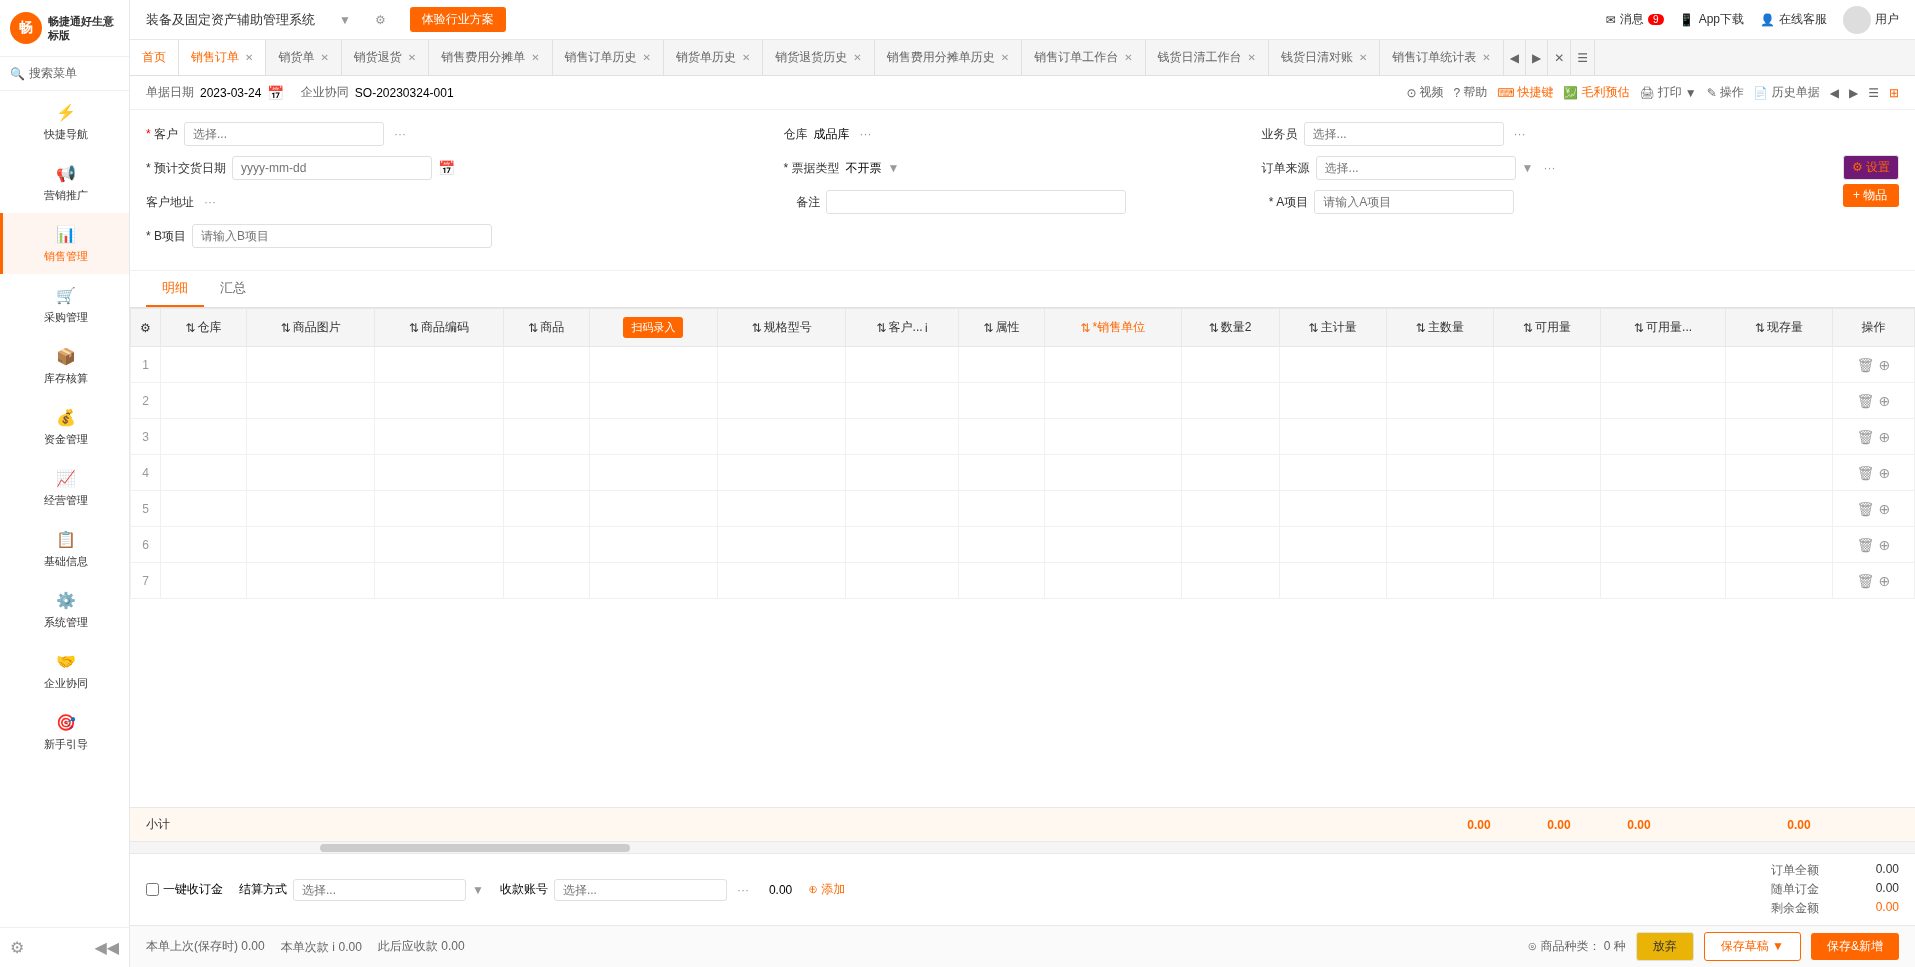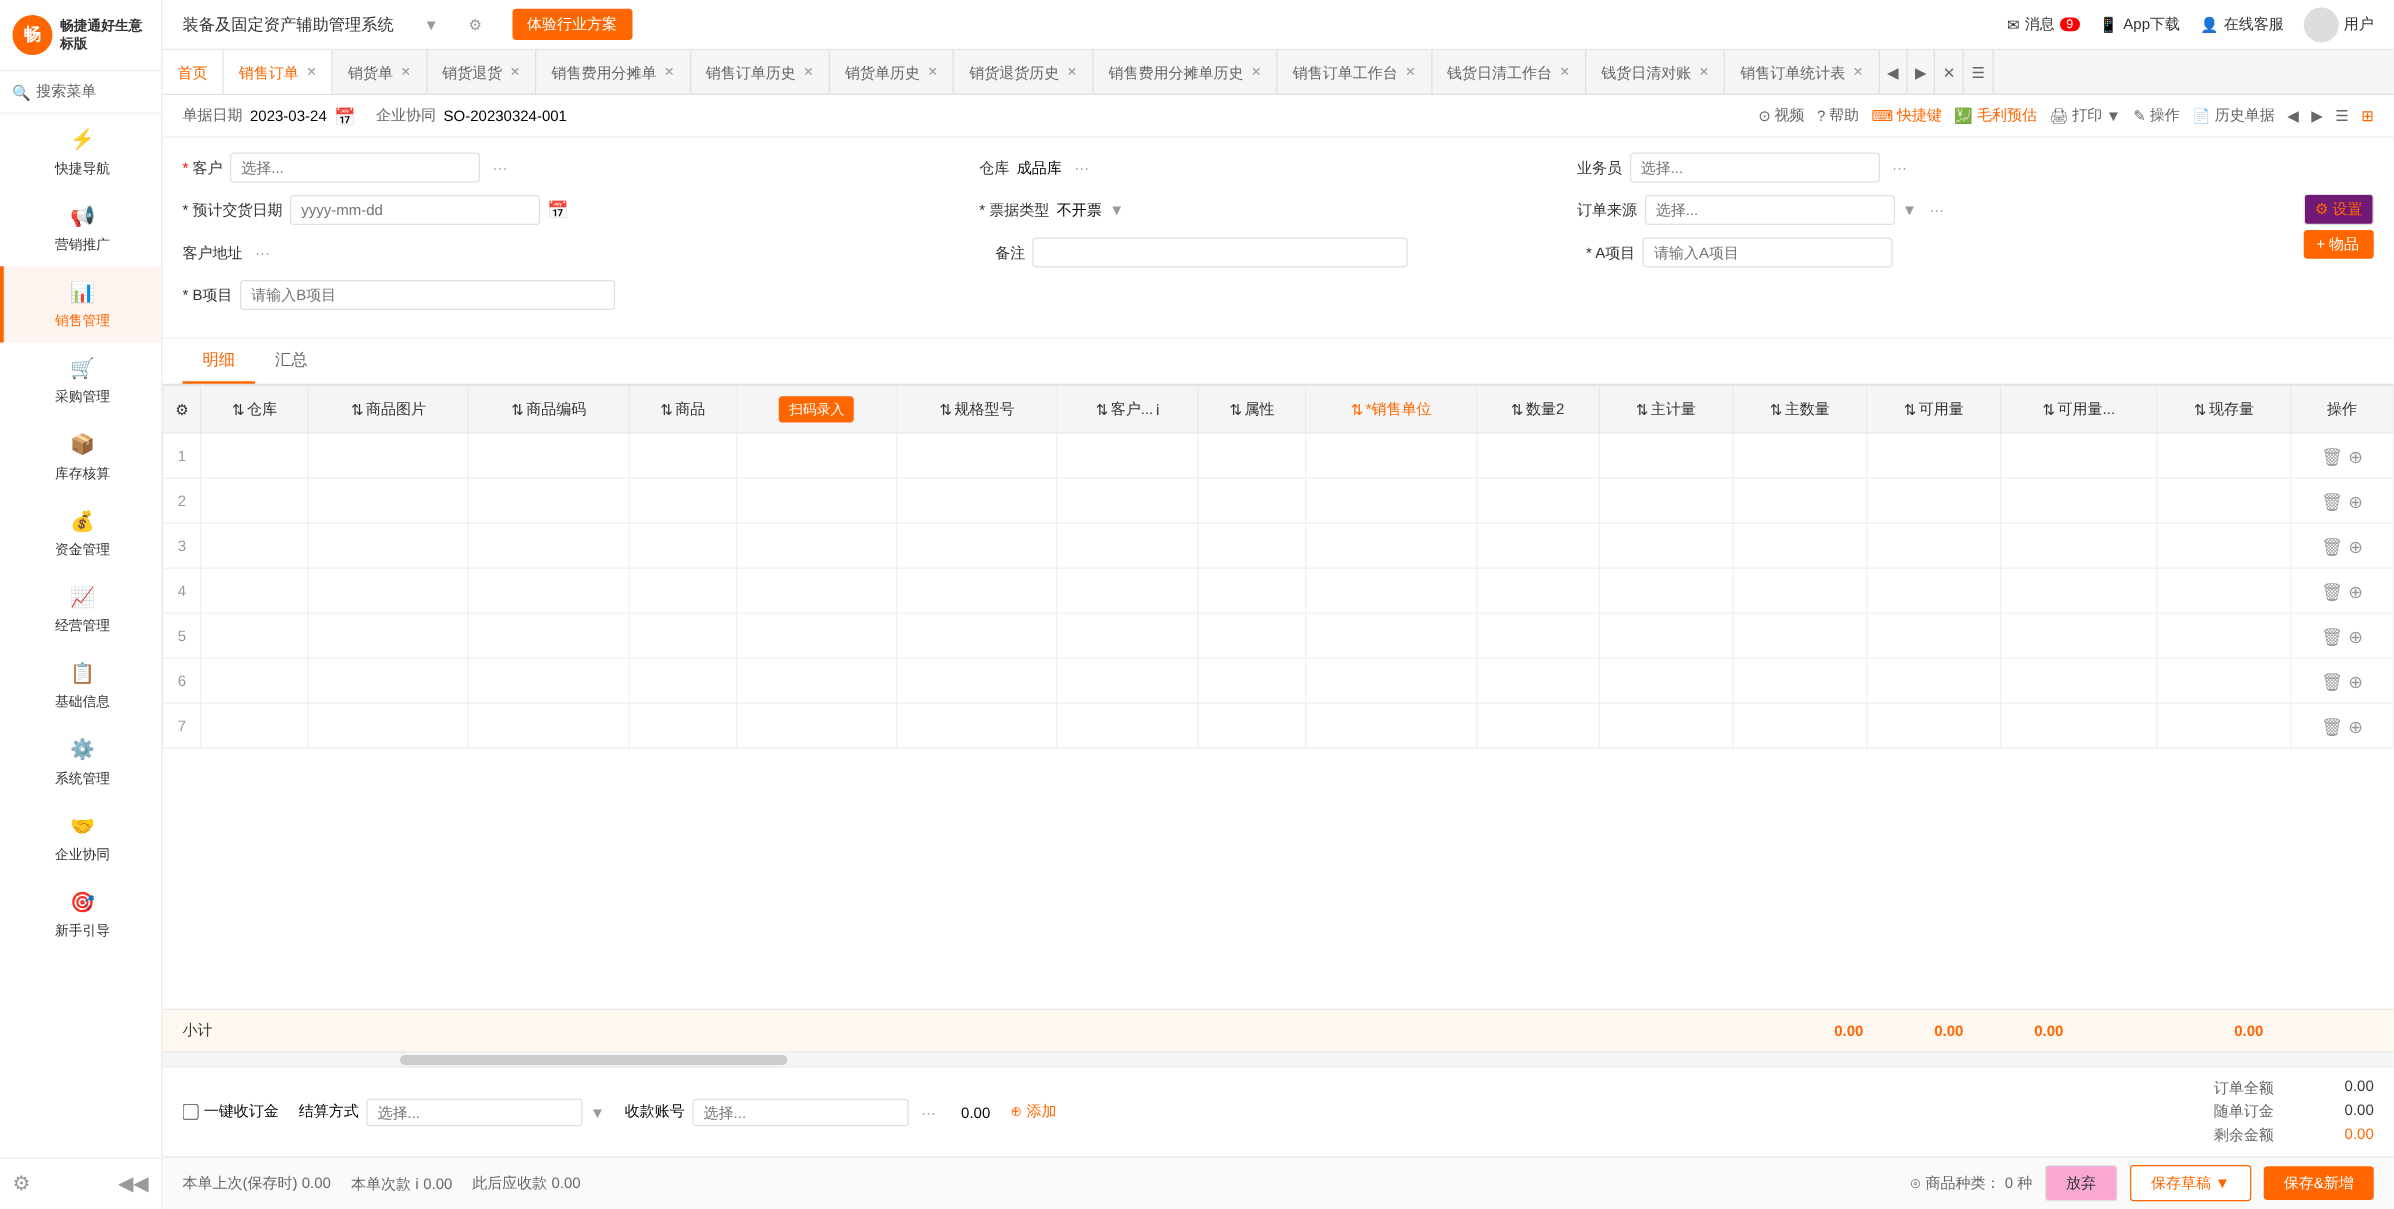--- a/index.html
+++ b/index.html
@@ -31,21 +31,21 @@
     .top-header { background: #fff; padding: 0 16px; height: 40px; display: flex; align-items: center; justify-content: space-between; border-bottom: 1px solid #e8e8e8; flex-shrink: 0; }
     .top-header-left { display: flex; align-items: center; gap: 24px; }
     .system-title { font-size: 13px; color: #333; }
     .btn-industry { background: #ff6600; color: white; border: none; padding: 4px 12px; border-radius: 3px; cursor: pointer; font-size: 12px; }
     .header-icons { display: flex; align-items: center; gap: 16px; }
     .header-icon-item { display: flex; align-items: center; gap: 4px; cursor: pointer; font-size: 12px; color: #333; }
     .badge { background: #f00; color: white; border-radius: 10px; padding: 0 4px; font-size: 10px; min-width: 16px; text-align: center; }
     .user-avatar { width: 28px; height: 28px; border-radius: 50%; background: #ddd; display: flex; align-items: center; justify-content: center; font-size: 12px; }
 
     
-    .tab-bar { background: #f5f5f5; display: flex; align-items: flex-start; height: 36px; border-bottom: 1px solid #e0e0e0; flex-shrink: 0; overflow: hidden; }
+    .tab-bar { background: #f5f5f5; display: flex; align-items: center; height: 36px; border-bottom: 1px solid #e0e0e0; flex-shrink: 0; overflow: hidden; }
     .tab-item { padding: 0 12px; height: 36px; display: flex; align-items: center; gap: 4px; cursor: pointer; white-space: nowrap; font-size: 12px; color: #666; border-right: 1px solid #e0e0e0; flex-shrink: 0; }
     .tab-item.active { background: #fff; color: #ff6600; font-weight: 500; }
     .tab-item .close-btn { color: #999; font-size: 10px; margin-left: 2px; }
     .tab-nav-btn { padding: 0 6px; height: 36px; display: flex; align-items: center; cursor: pointer; color: #666; border-right: 1px solid #e0e0e0; }
 
     
     .content-area { flex: 1; background: #fff; overflow: hidden; display: flex; flex-direction: column; }
 
     
     .form-header { padding: 8px 16px; display: flex; align-items: center; justify-content: space-between; border-bottom: 1px solid #f0f0f0; flex-shrink: 0; }
@@ -105,21 +105,21 @@
     .bottom-right { display: flex; flex-direction: column; align-items: flex-end; gap: 2px; font-size: 12px; }
     .bottom-right .amount-row { display: flex; gap: 20px; }
     .amount-label { color: #666; }
     .amount-value { color: #333; min-width: 60px; text-align: right; }
     .amount-value.red { color: #ff6600; }
 
     
     .status-bar { background: #fafafa; padding: 6px 16px; display: flex; align-items: center; justify-content: space-between; border-top: 1px solid #e8e8e8; flex-shrink: 0; font-size: 12px; color: #666; }
     .status-left { display: flex; align-items: center; gap: 16px; }
     .status-right { display: flex; gap: 10px; align-items: center; }
-    .btn-discard { border: 1px solid #e0e0e0; background: #f9a8d4; padding: 5px 16px; border-radius: 3px; cursor: pointer; font-size: 12px; color: #333; }
+    .btn-discard { border: 1px solid #e0e0e0; background: #eab308; padding: 5px 16px; border-radius: 3px; cursor: pointer; font-size: 12px; color: #333; }
     .btn-save-draft { border: 1px solid #ff6600; background: #fff; color: #ff6600; padding: 5px 16px; border-radius: 3px; cursor: pointer; font-size: 12px; }
     .btn-save-new { background: #ff6600; color: white; border: none; padding: 5px 16px; border-radius: 3px; cursor: pointer; font-size: 12px; }
     .settings-icon-btn { color: #ff6600; border: 1px solid #e0e0e0; background: #701a75; padding: 3px 8px; border-radius: 3px; cursor: pointer; font-size: 12px; display: inline-flex; align-items: center; gap: 3px; }
     .add-goods-btn { background: #ff6600; color: white; border: none; padding: 3px 10px; border-radius: 3px; cursor: pointer; font-size: 12px; display: inline-flex; align-items: center; gap: 3px; }
     .col-header { display: flex; align-items: center; justify-content: center; gap: 2px; }
     .gear-col { width: 30px; }
   </style>
 </head>
 <body>
 

